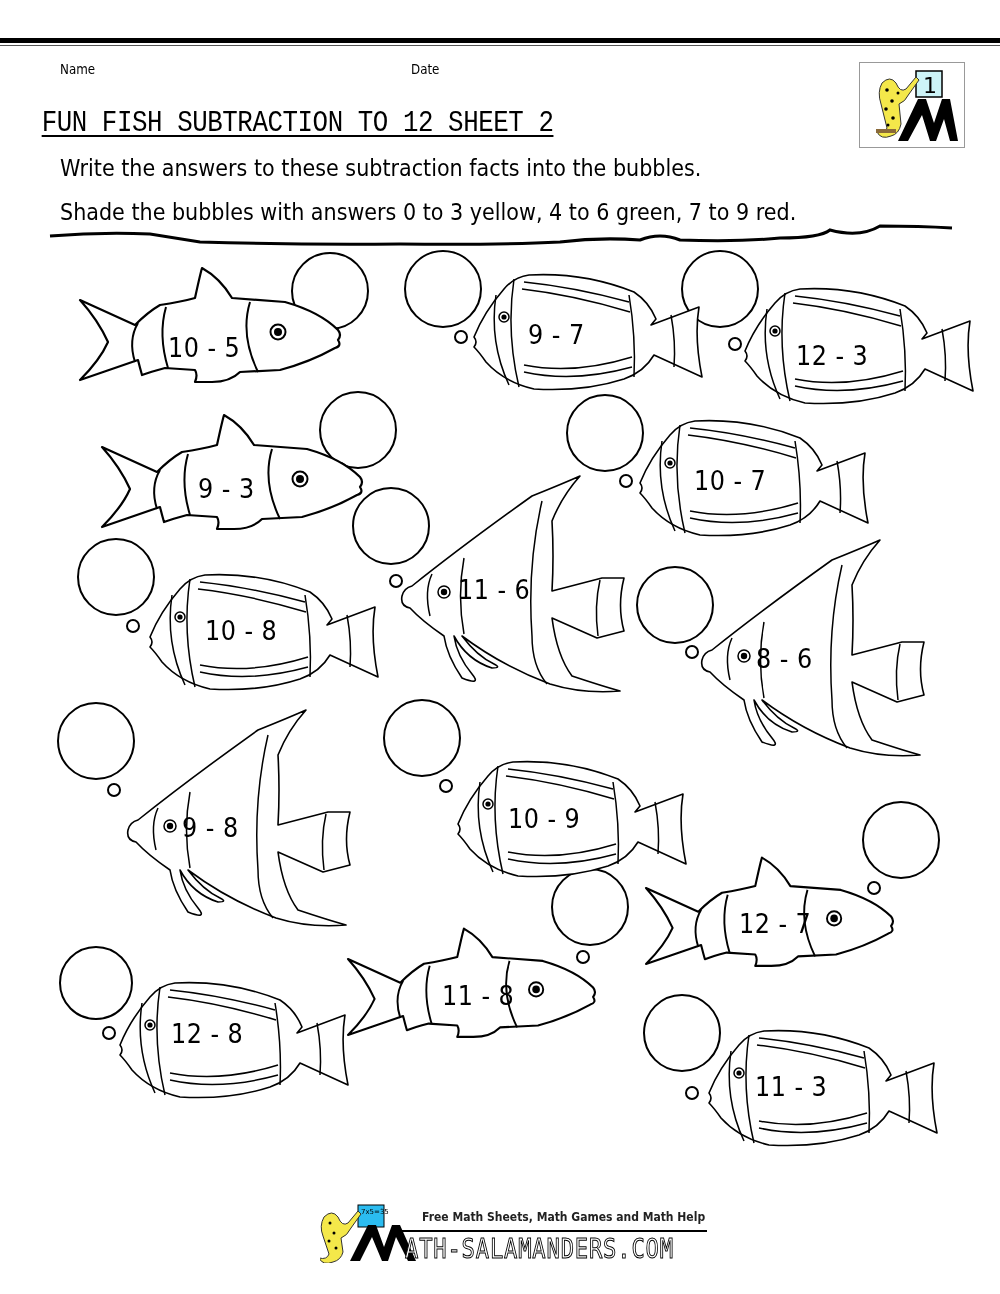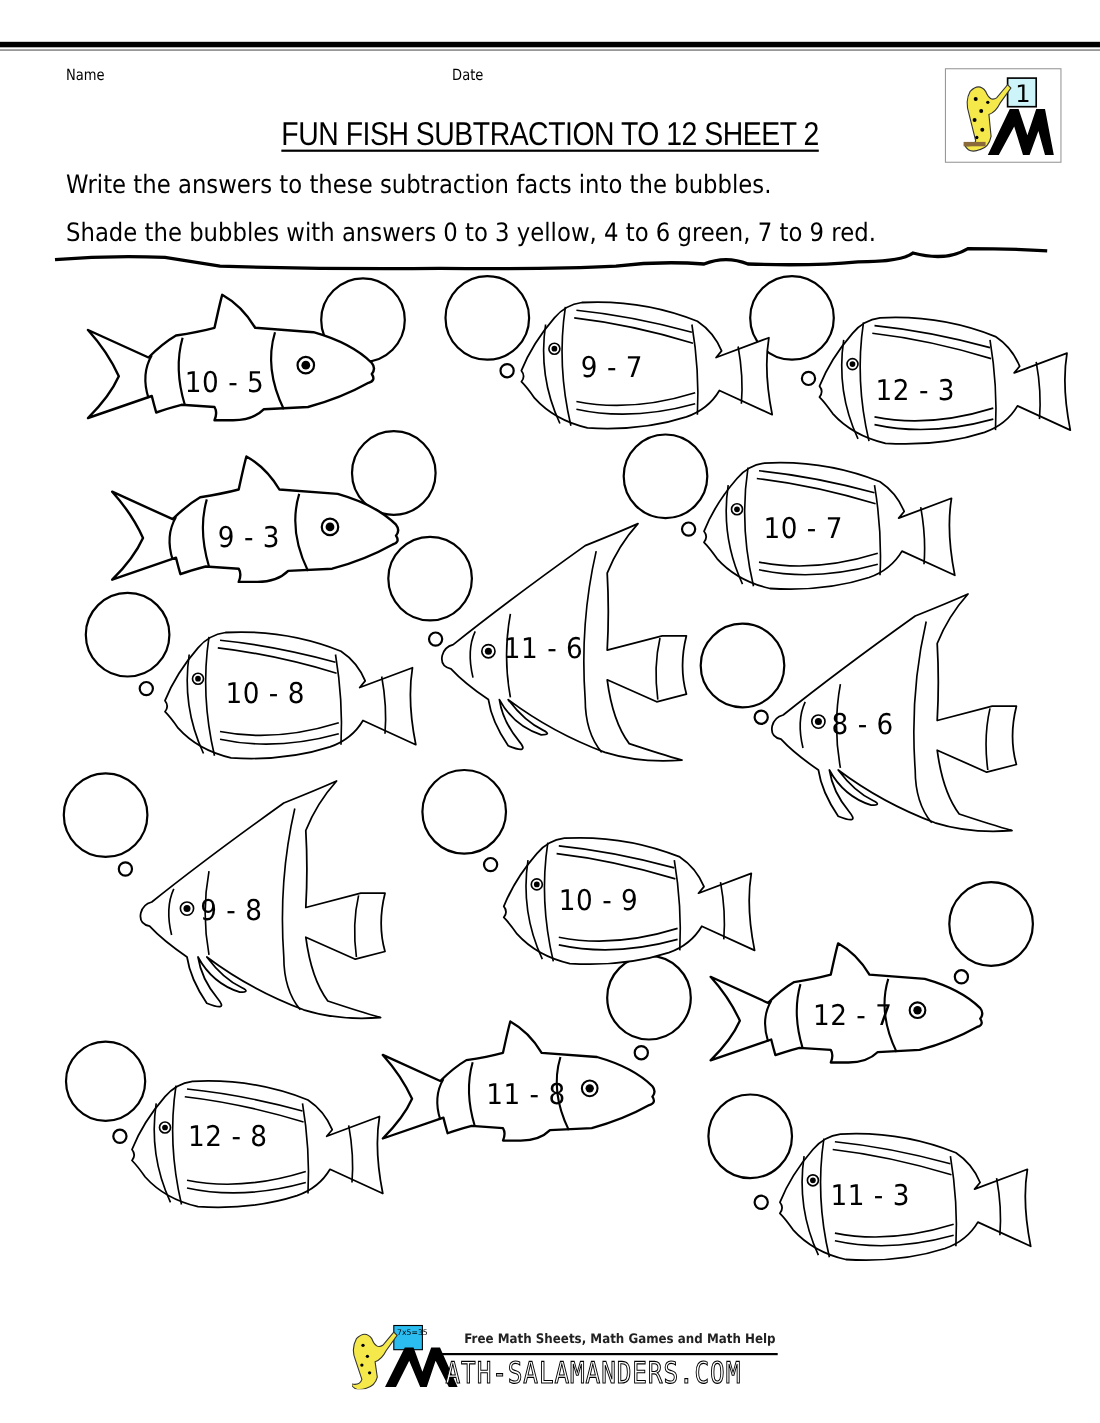--- a/index.html
+++ b/index.html
@@ -1,22 +1,22 @@
 <!DOCTYPE html>
 <html><head>
 <meta charset="utf-8">
 <style>
   html, body { margin:0; padding:0; background:#ffffff; }
   body { width:1000px; height:1294px; position:relative; overflow:hidden;
          font-family:"Liberation Sans", "DejaVu Sans", sans-serif; color:#000; }
   .topbar { position:absolute; left:0; top:38px; width:1000px; height:5px; background:#000; }
   .topbar2 { position:absolute; left:0; top:45px; width:1000px; height:1px; background:#555; }
   .lbl { position:absolute; font-size:14px; font-family:"DejaVu Sans", sans-serif; transform:scaleX(0.85); transform-origin:left; }
-  .title { position:absolute; left:0; width:1000px; text-align:center; top:106px; font-size:30px;
-           font-family:Liberation Sans, sans-serif; letter-spacing:-0.5px; }
+  .title { position:absolute; left:0; width:1000px; top:106px; font-size:30px;
+           font-family:Liberation Mono, monospace; letter-spacing:-0.5px; }
   .title span { text-decoration:underline; text-decoration-thickness:2px; text-underline-offset:4px;
                 display:inline-block; transform:scaleX(0.86); }
   .instr { position:absolute; left:60px; font-size:23px; font-family:"DejaVu Sans", sans-serif;
            transform:scaleX(0.9); transform-origin:left; white-space:nowrap; }
   .logo { position:absolute; left:859px; top:62px; width:104px; height:84px; border:1px solid #999; background:#fff; }
   .stage { position:absolute; left:0; top:0; width:1000px; height:1294px; }
   .fact { position:absolute; font-size:26px; font-family:"DejaVu Sans", sans-serif; white-space:nowrap;
           transform:scaleX(0.92); transform-origin:left; letter-spacing:0.5px; }
   .footer-tag { position:absolute; left:422px; top:1210px; font-size:12px; font-weight:bold;
                 font-family:"DejaVu Sans", sans-serif; color:#222; transform:scaleX(0.9); transform-origin:left; white-space:nowrap; }

